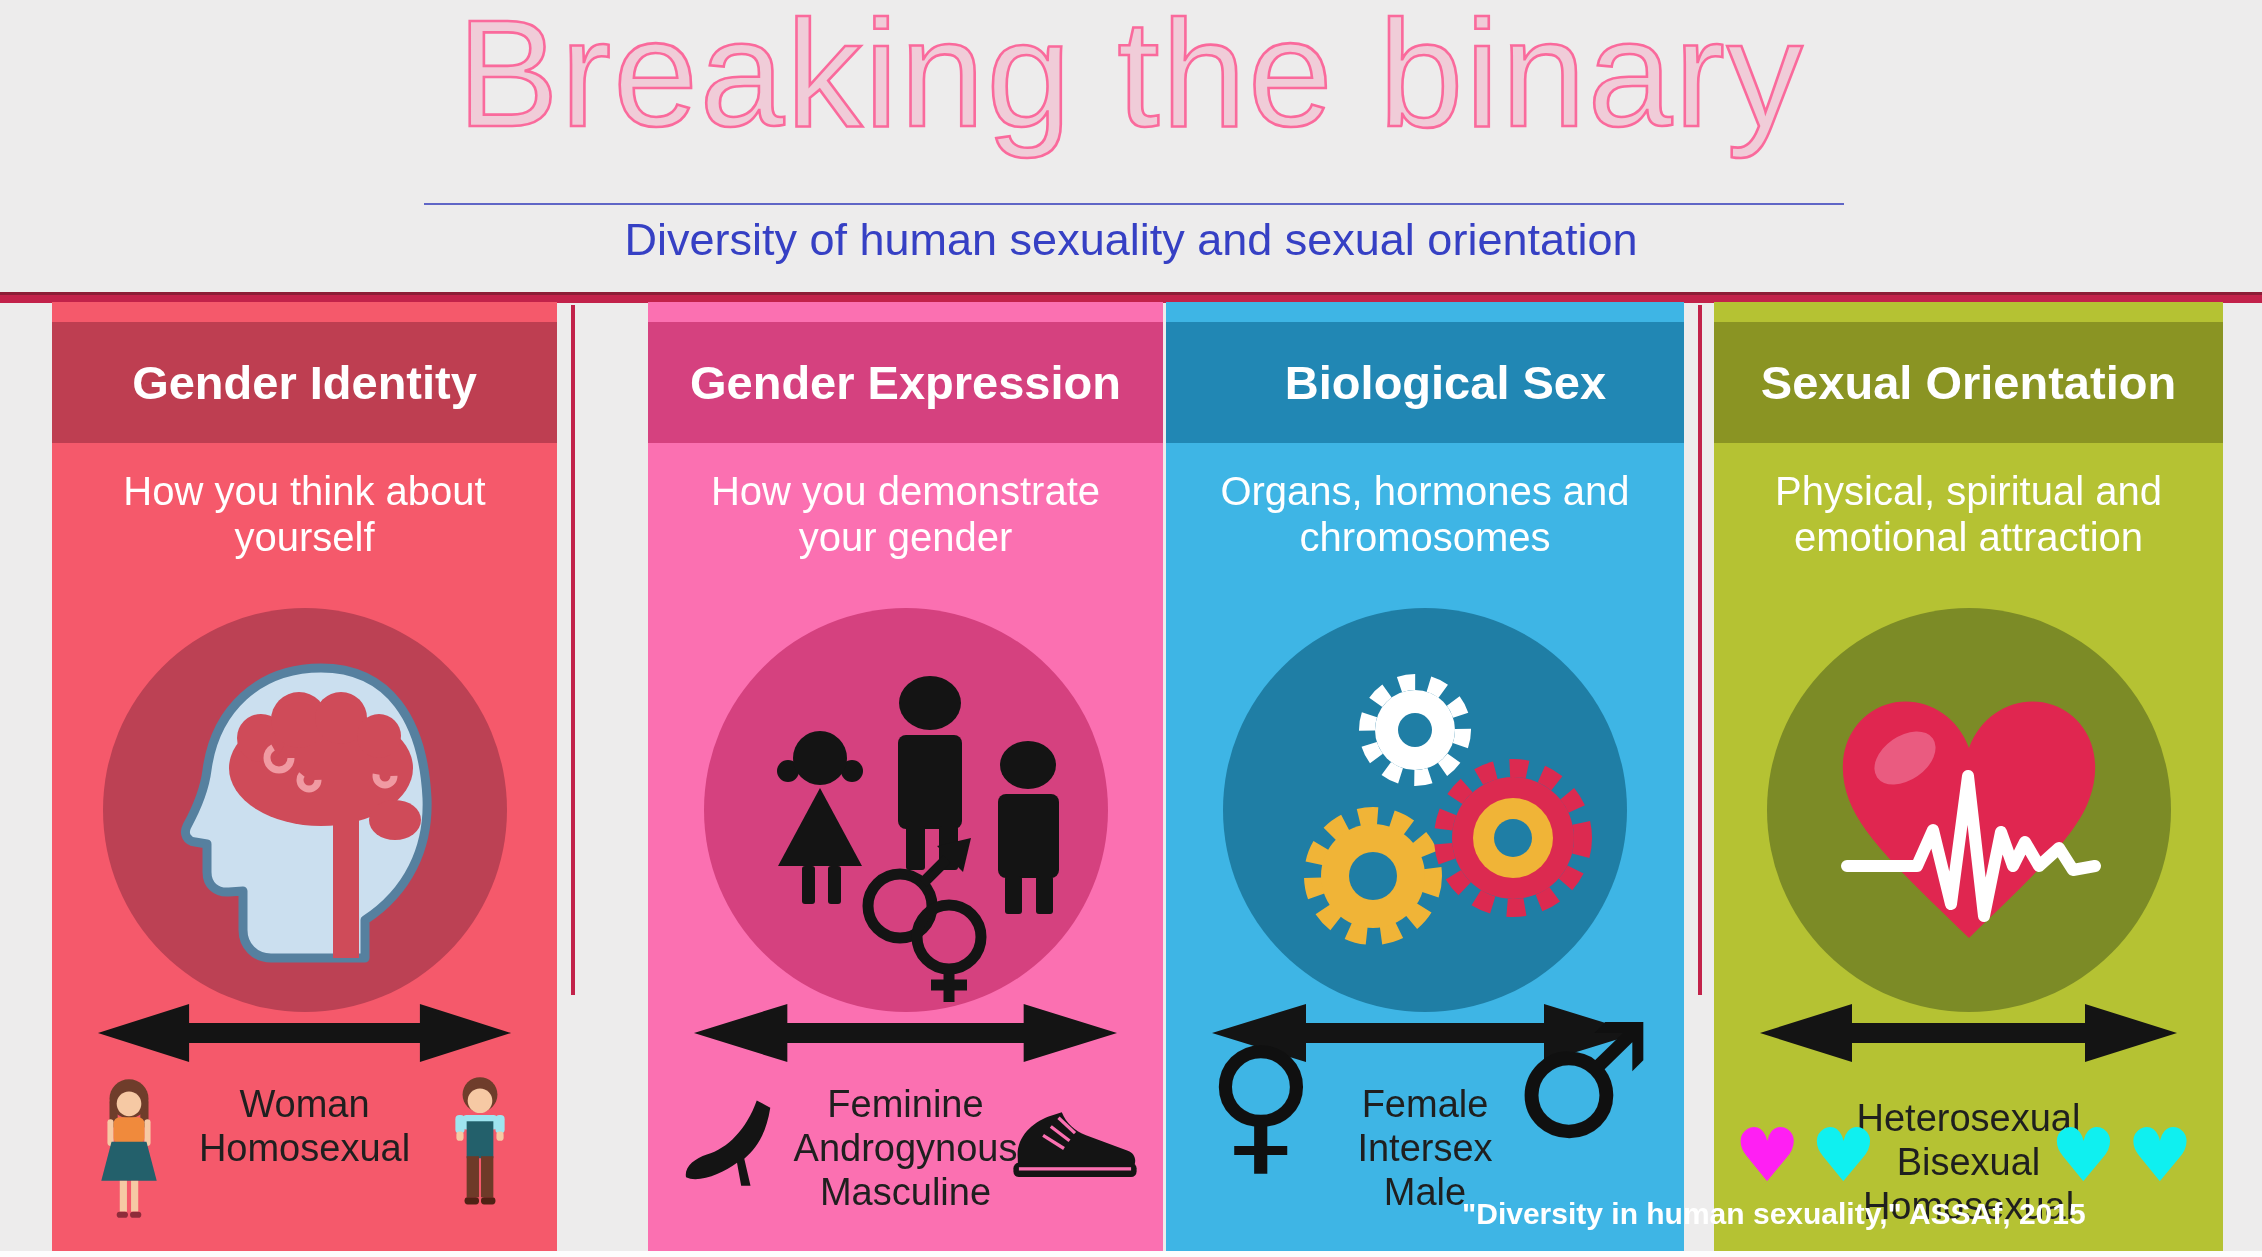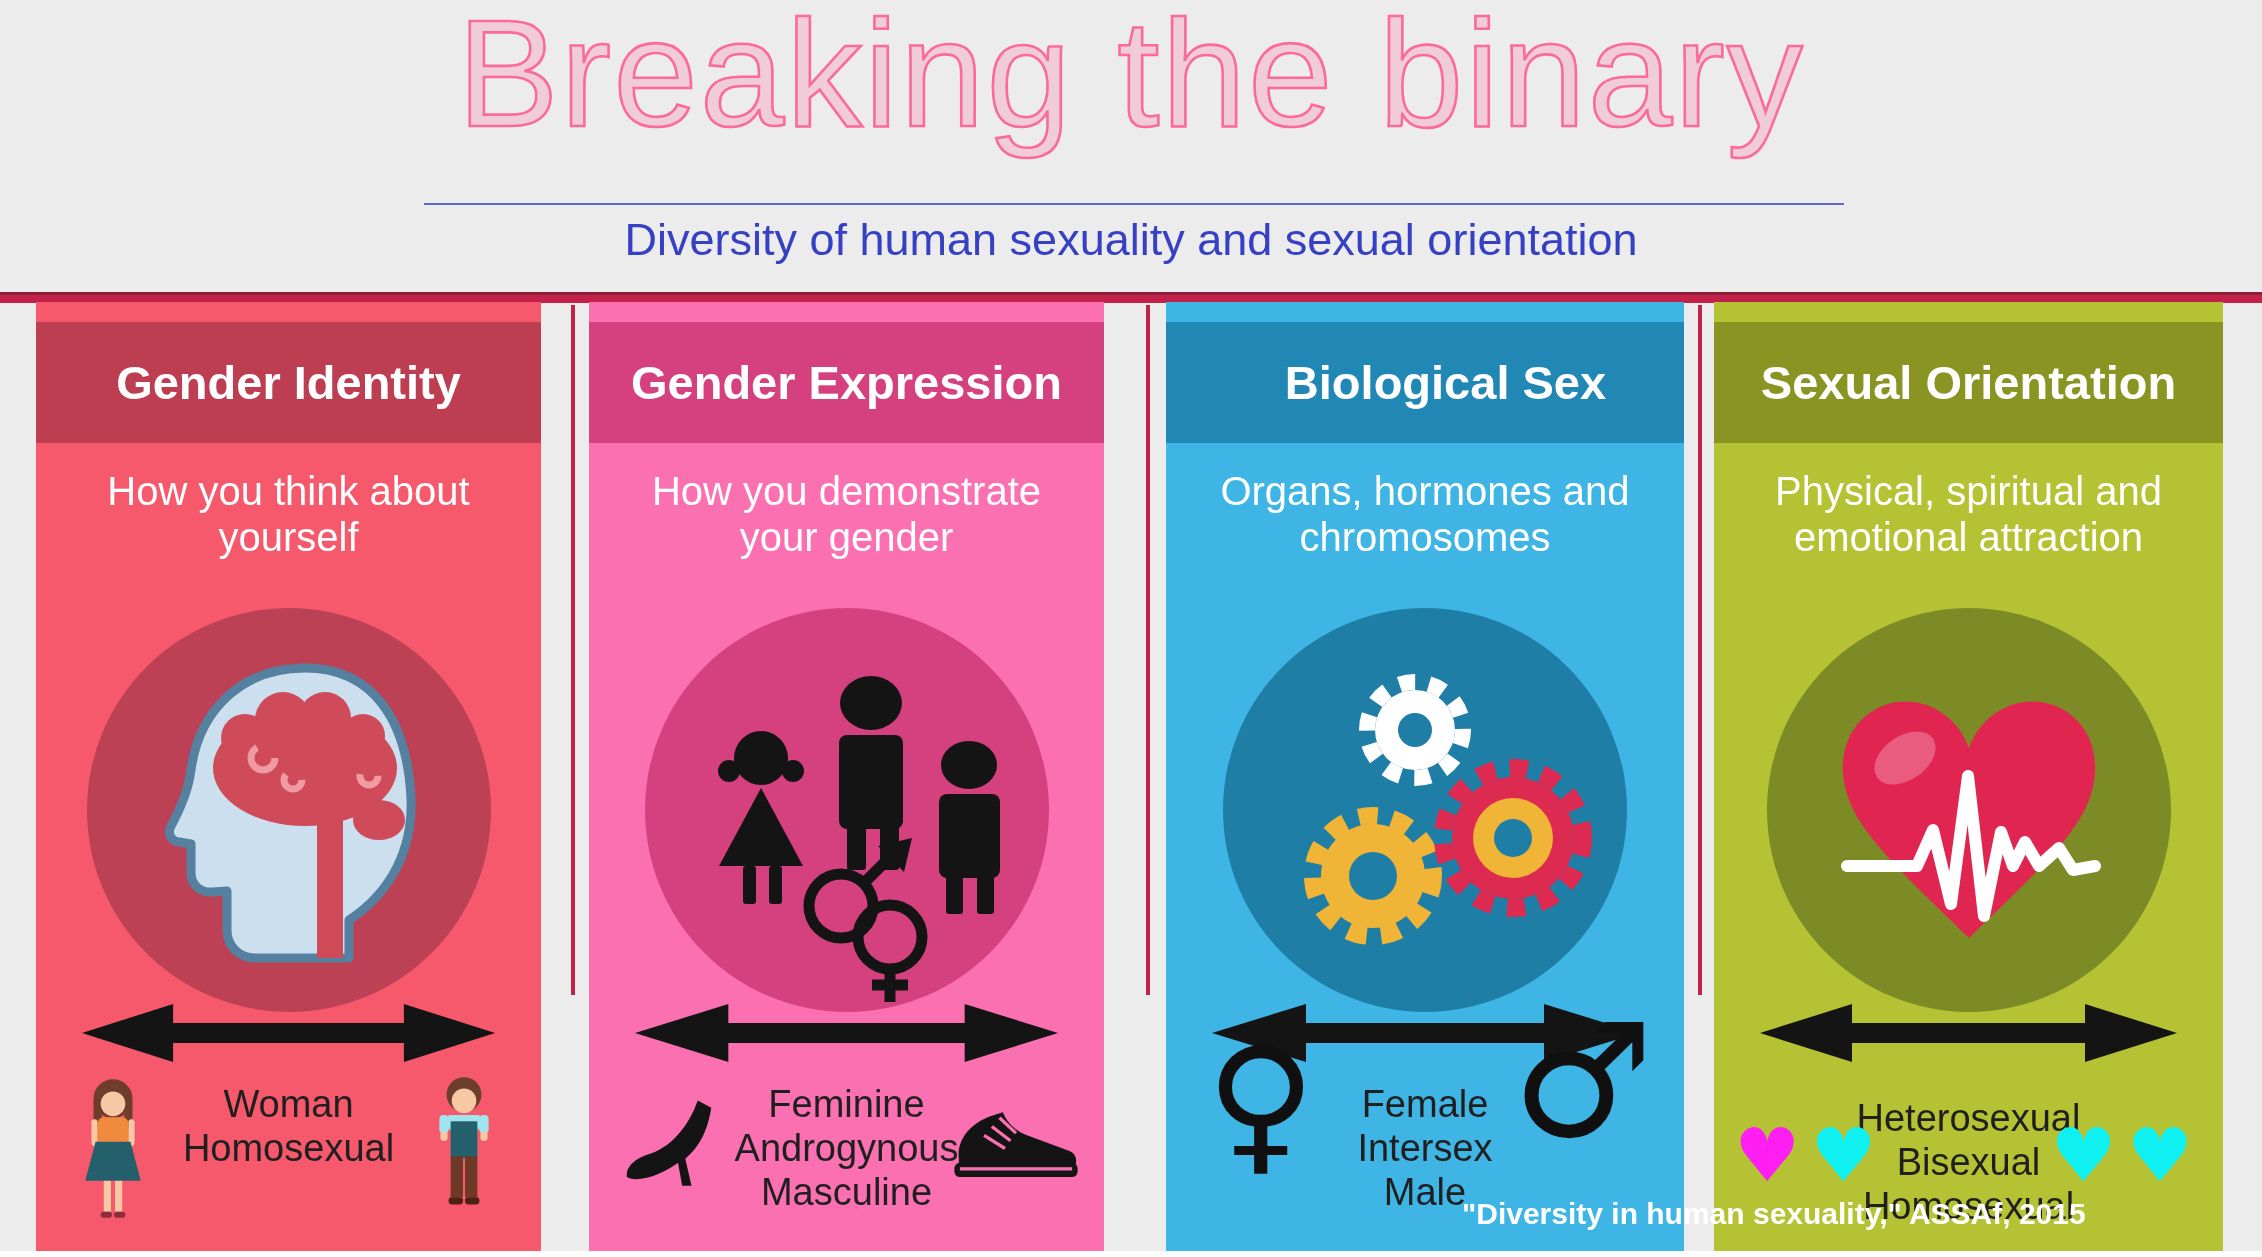--- a/index.html
+++ b/index.html
@@ -11,22 +11,22 @@
          color:rgba(250,106,156,0.25);-webkit-text-stroke:2.6px var(--title-pink,#FA6A9C);}
   .rule{position:absolute;top:203px;left:424px;width:1420px;height:2px;background:var(--rule-blue,#6066C6);}
   .subtitle{position:absolute;top:214px;left:0;right:0;text-align:center;
             font-size:45px;color:var(--subtitle-blue,#3640C4);}
   .bar{position:absolute;top:292px;left:0;width:100%;height:8px;
        background:var(--bar,#C2224A);border-top:3px solid var(--bar-edge,#8C1D36);}
   .vline{position:absolute;top:305px;width:4px;height:690px;background:var(--bar,#C2224A);}
   .bottomstrip{position:absolute;top:1251px;left:0;width:100%;height:6px;background:#FDFDFD;}
 
   .col{position:absolute;top:302px;height:949px;}
-  .c1{left:36px;width:505px;background:var(--c1-body,#F5596B);}
-  .c2{left:589px;width:515px;background:var(--c2-body,#FB70B1);}
+  .c1{left:52px;width:505px;background:var(--c1-body,#F5596B);}
+  .c2{left:648px;width:515px;background:var(--c2-body,#FB70B1);}
   .c3{left:1166px;width:518px;background:var(--c3-body,#3EB5E5);}
   .c4{left:1714px;width:509px;background:var(--c4-body,#B5C233);}
 
   .band{position:absolute;top:20px;left:0;right:0;height:121px;
         display:flex;align-items:center;justify-content:center;}
   .c1 .band{background:var(--c1-band,#BE3E51);}
   .c2 .band{background:var(--c2-band,#D5417F);}
   .c3 .band{background:var(--c3-band,#2187B4);padding-left:41px;}
   .c4 .band{background:var(--c4-band,#8A9423);}
   .band span{font-size:47px;font-weight:bold;color:#fff;white-space:nowrap;}

